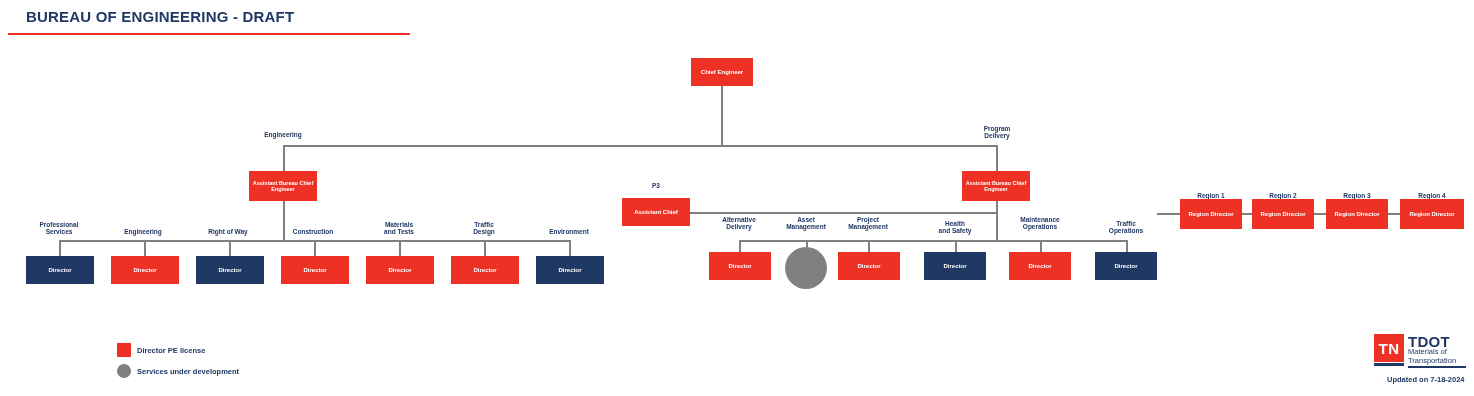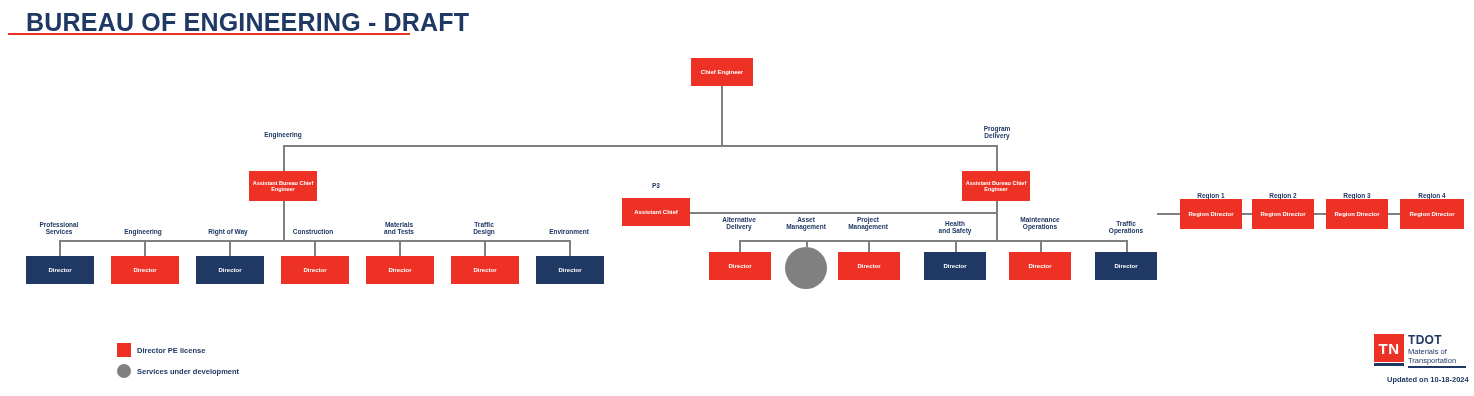--- a/index.html
+++ b/index.html
@@ -18,21 +18,21 @@
     position: relative;
     width: 1474px;
     height: 396px;
   }
 
   
   .page-title {
     position: absolute;
     left: 26px;
     top: 8px;
-    font-size: 25px;
+    font-size: 15px;
     font-weight: bold;
     color: #1F3864;
     letter-spacing: 0.2px;
     white-space: nowrap;
   }
   .title-rule {
     position: absolute;
     left: 8px;
     top: 33px;
     width: 402px;
@@ -121,21 +121,21 @@
     left: 1374px;
     top: 363px;
     width: 30px;
     height: 3px;
     background: #1F3864;
   }
   .logo-word {
     position: absolute;
     left: 1408px;
     top: 333px;
-    font-size: 12px;
+    font-size: 15px;
     font-weight: bold;
     color: #1F3864;
     letter-spacing: 0.3px;
   }
   .logo-sub {
     position: absolute;
     left: 1408px;
     top: 347px;
     font-size: 7.5px;
     color: #1F3864;
@@ -275,15 +275,15 @@
 
   <div class="legend-swatch-circle" style="left:117px; top:364px;"></div>
   <div class="legend-label" style="left:137px; top:367px;">Services under development</div>
 
   <div class="logo-tn">TN</div>
   <div class="logo-tn-bar"></div>
   <div class="logo-word">TDOT</div>
   <div class="logo-sub">Materials of
 Transportation</div>
   <div class="logo-underline"></div>
-  <div class="updated">Updated on 10-18-2024</div>
+  <div class="updated">Updated on 7-18-2024</div>
 
 </div>
 
 </body></html>

